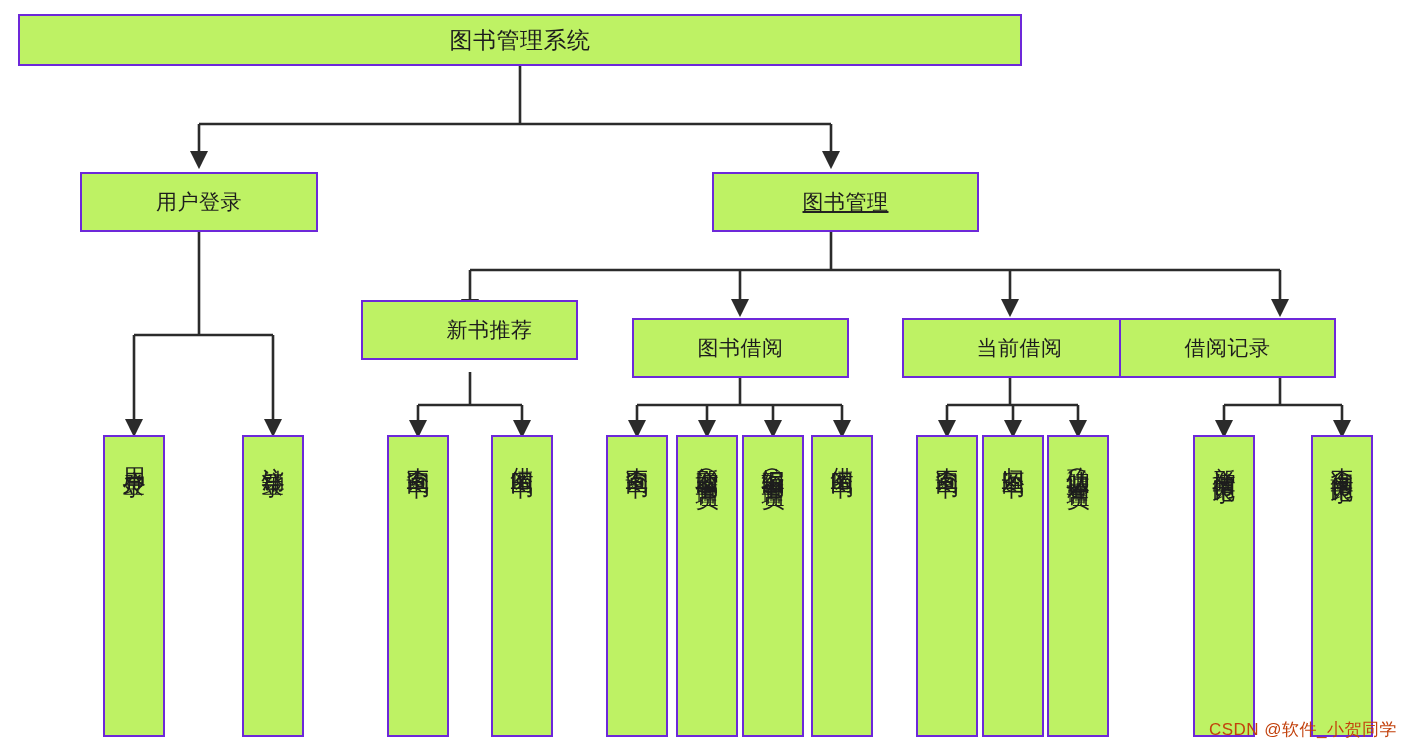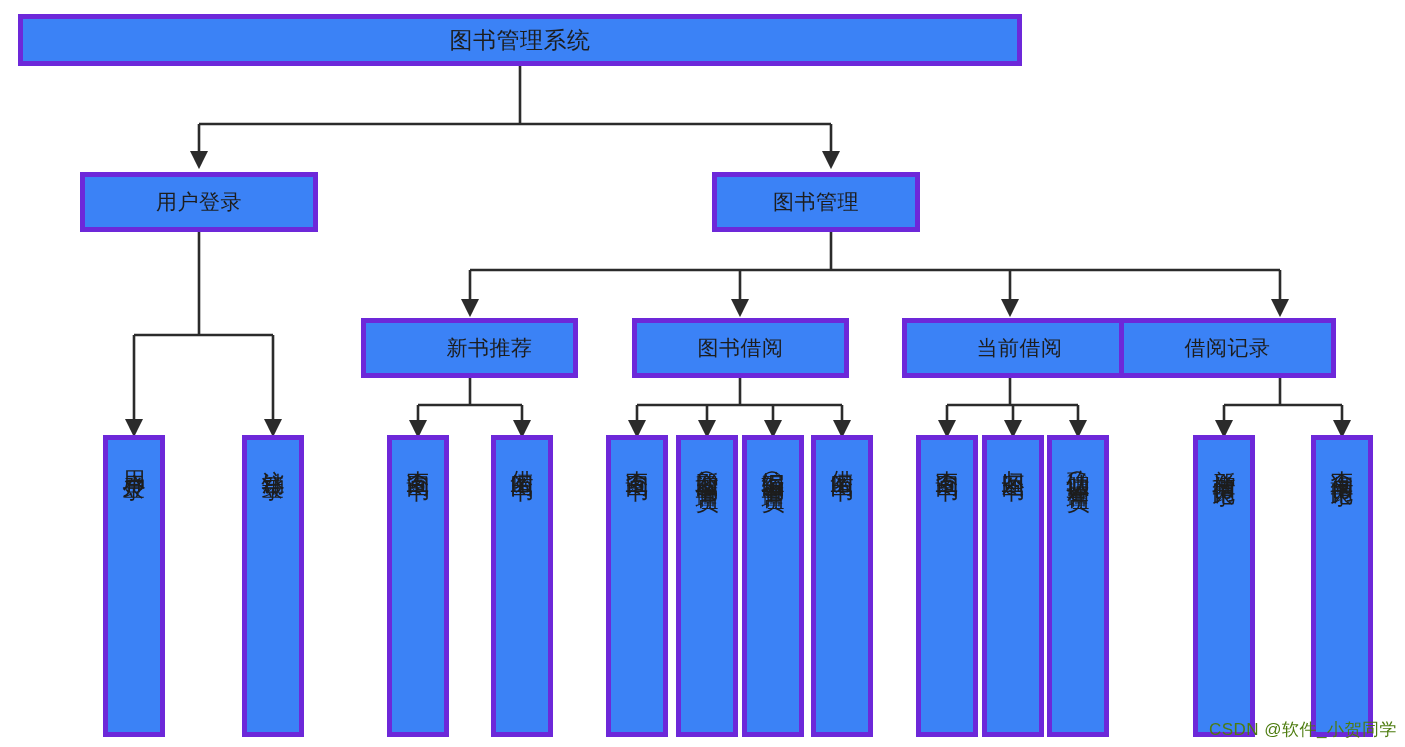--- a/index.html
+++ b/index.html
@@ -7,22 +7,22 @@
     font-family:"Liberation Sans","DejaVu Sans",sans-serif;
     width:1405px;height:747px;position:relative;overflow:hidden;
     color:#222222;
   }
   #diagram-root{position:absolute;left:0;top:0;width:1405px;height:747px;}
   svg#connectors{position:absolute;left:0;top:0;width:1405px;height:747px;pointer-events:none;}
 
   .node{
     position:absolute;
     box-sizing:border-box;
-    background:#3b82f6;
-    border:5px solid #6d28d9;
+    background:#bef264;
+    border:2px solid #6d28d9;
     display:flex;
     align-items:center;
     justify-content:center;
     text-align:center;
   }
   .node .label{
     font-size:21px;
     line-height:1.25;
     letter-spacing:0.5px;
     color:#1d1d1d;
@@ -43,21 +43,21 @@
   .node.v .label{
     writing-mode:vertical-rl;
     text-orientation:upright;
     font-size:23px;
     line-height:1.18;
     letter-spacing:3px;
     white-space:nowrap;
   }
   .watermark{
     position:absolute;right:8px;bottom:6px;
-    font-size:17px;color:#4d7c0f;
+    font-size:17px;color:#c2410c;
     letter-spacing:0.5px;
     white-space:nowrap;
     user-select:none;
   }
 </style>
 </head>
 <body>
 
 <div id="diagram-root">
 
@@ -111,25 +111,25 @@
     </g>
   </svg>
 
   <div class="node h" id="node-root">
     <span class="label">图书管理系统</span>
   </div>
 
   <div class="node h" style="left:80px;top:172px;width:238px;">
     <span class="label">用户登录</span>
   </div>
-  <div class="node h" style="left:712px;top:172px;width:208px;">
+  <div class="node h" style="left:712px;top:172px;width:267px;text-decoration:underline;">
     <span class="label">图书管理</span>
   </div>
 
-  <div class="node h" style="left:361px;top:318px;width:217px;padding-left:40px;">
+  <div class="node h" style="left:361px;top:300px;width:217px;padding-left:40px;">
     <span class="label">新书推荐</span>
   </div>
   <div class="node h" style="left:632px;top:318px;width:217px;">
     <span class="label">图书借阅</span>
   </div>
   <div class="node h" style="left:902px;top:318px;width:235px;">
     <span class="label">当前借阅</span>
   </div>
   <div class="node h" style="left:1119px;top:318px;width:217px;">
     <span class="label">借阅记录</span>

